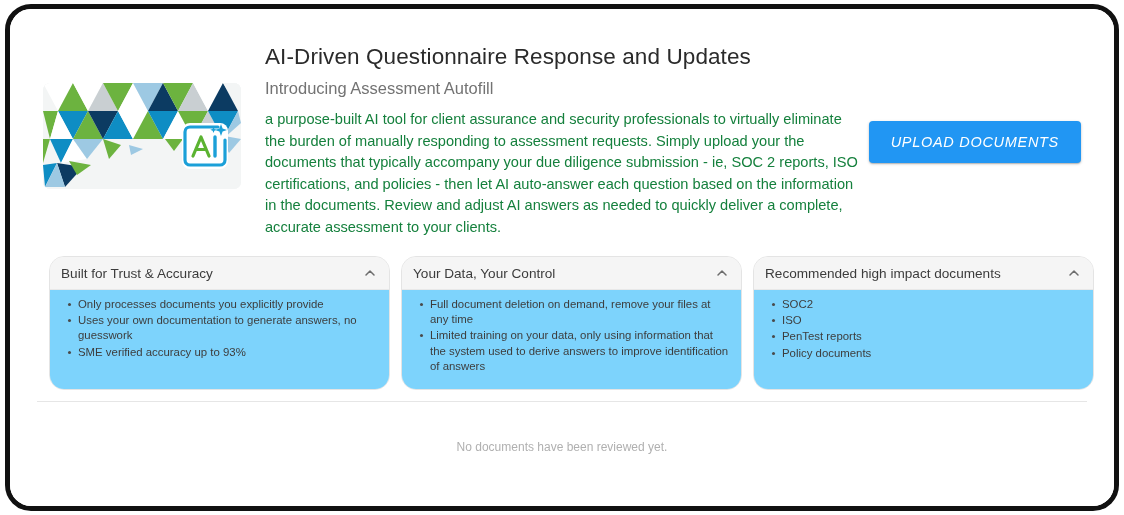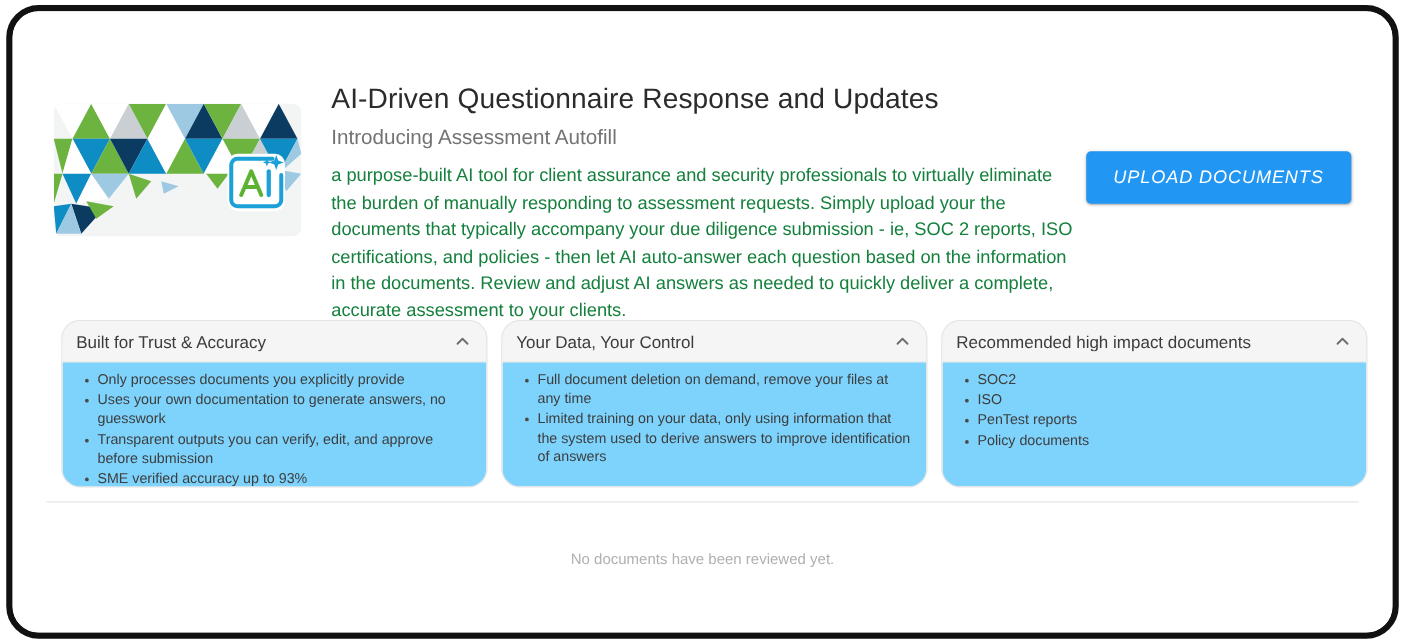--- a/index.html
+++ b/index.html
@@ -54,21 +54,20 @@
     overflow: hidden;
     background: #f2f4f4;
   }
   .hero-graphic svg { display: block; width: 100%; height: 100%; }
 
   .hero-text {
     position: absolute;
     left: 222px;
     top: 0px;
     width: 600px;
-    margin-top: 22px;
   }
 
   .hero-title {
     font-size: 22.5px;
     font-weight: 400;
     color: #2b2b2b;
     letter-spacing: 0.1px;
     margin: 0 0 4px 0;
     line-height: 30px;
   }
@@ -289,21 +288,20 @@
           <span class="chevron">
             <svg width="14" height="14" viewBox="0 0 14 14">
                 <path d="M3 9 L7 5 L11 9" fill="none" stroke="#6d6d6d" stroke-width="1.5" stroke-linecap="round" stroke-linejoin="round"></path>
               </svg>
           </span>
         </div>
         <div class="panel-body">
           <ul>
             <li>Only processes documents you explicitly provide</li>
             <li>Uses your own documentation to generate answers, no guesswork</li>
-            <li>Transparent outputs you can verify, edit, and approve before submission</li>
             <li>SME verified accuracy up to 93%</li>
           </ul>
         </div>
       </div>
 
       <div class="panel">
         <div class="panel-header">
           <span class="panel-title">Your Data, Your Control</span>
           <span class="chevron">
             <svg width="14" height="14" viewBox="0 0 14 14">

